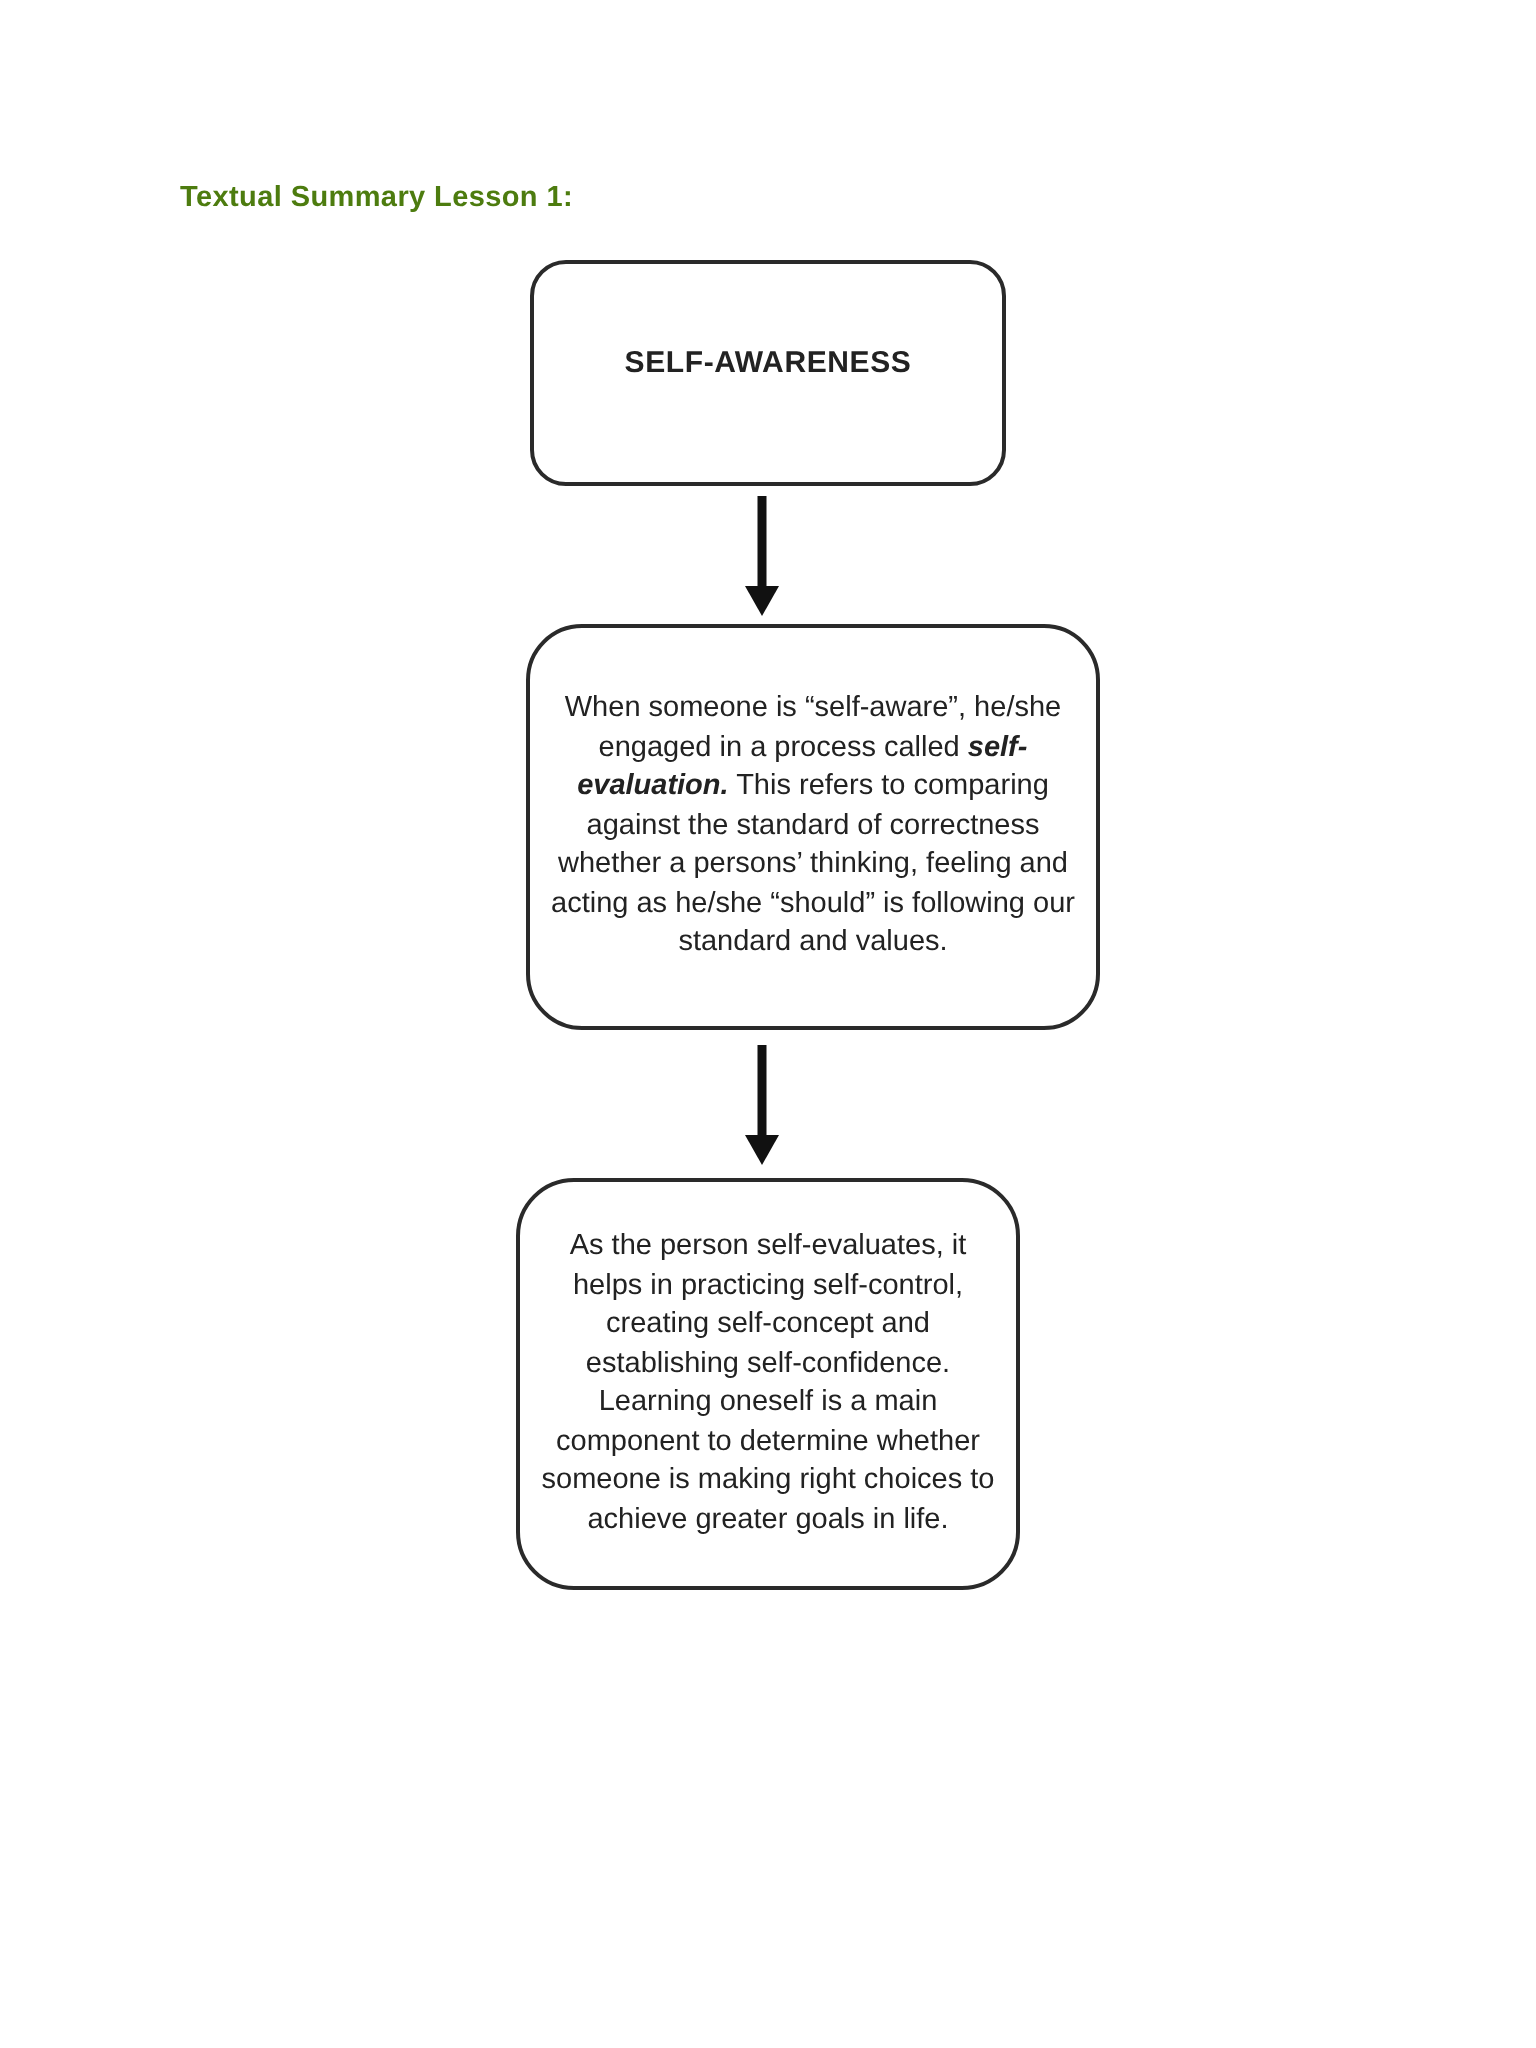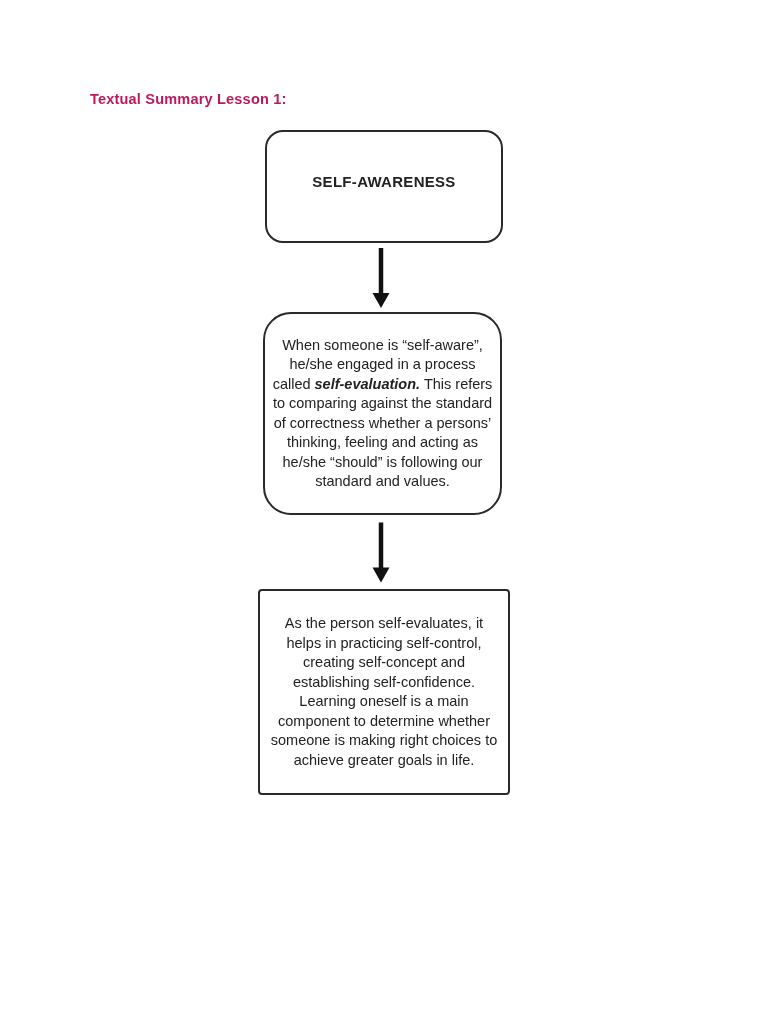--- a/index.html
+++ b/index.html
@@ -15,21 +15,21 @@
     font-family: "Liberation Sans", sans-serif;
     color: #222222;
     overflow: hidden;
   }
   .heading {
     position: absolute;
     left: 90px;
     top: 91px;
     font-size: 14.5px;
     font-weight: bold;
-    color: #be185d;
+    color: #4d7c0f;
     letter-spacing: 0.2px;
     white-space: nowrap;
   }
   .fc-box {
     position: absolute;
     box-sizing: border-box;
     border: 2px solid #2a2a2a;
     background: #ffffff;
     display: flex;
     flex-direction: column;
@@ -51,30 +51,30 @@
     margin-bottom: 10px;
   }
   .box-1 .box-body {
     font-size: 14px;
     line-height: 19.5px;
     width: 208px;
   }
   .box-2 {
     left: 263px;
     top: 312px;
-    width: 239px;
+    width: 287px;
     height: 203px;
     border-radius: 28px;
   }
   .box-3 {
     left: 258px;
     top: 589px;
     width: 252px;
     height: 206px;
-    border-radius: 4px;
+    border-radius: 29px;
   }
   .box-2 .box-body,
   .box-3 .box-body {
     font-size: 14.5px;
     line-height: 19.5px;
     padding: 0 6px;
   }
   .emph {
     font-weight: bold;
     font-style: italic;

